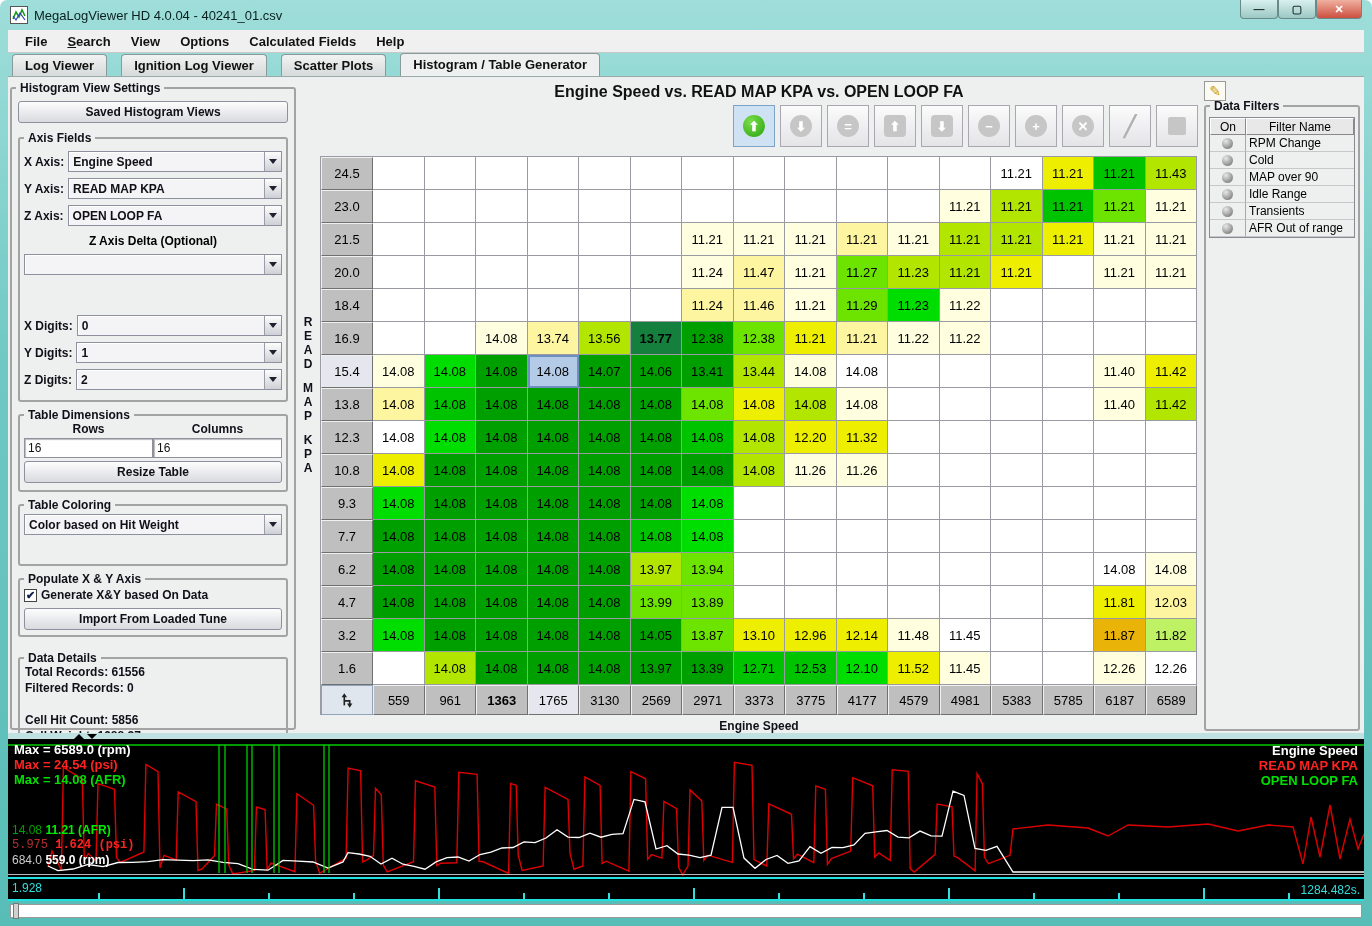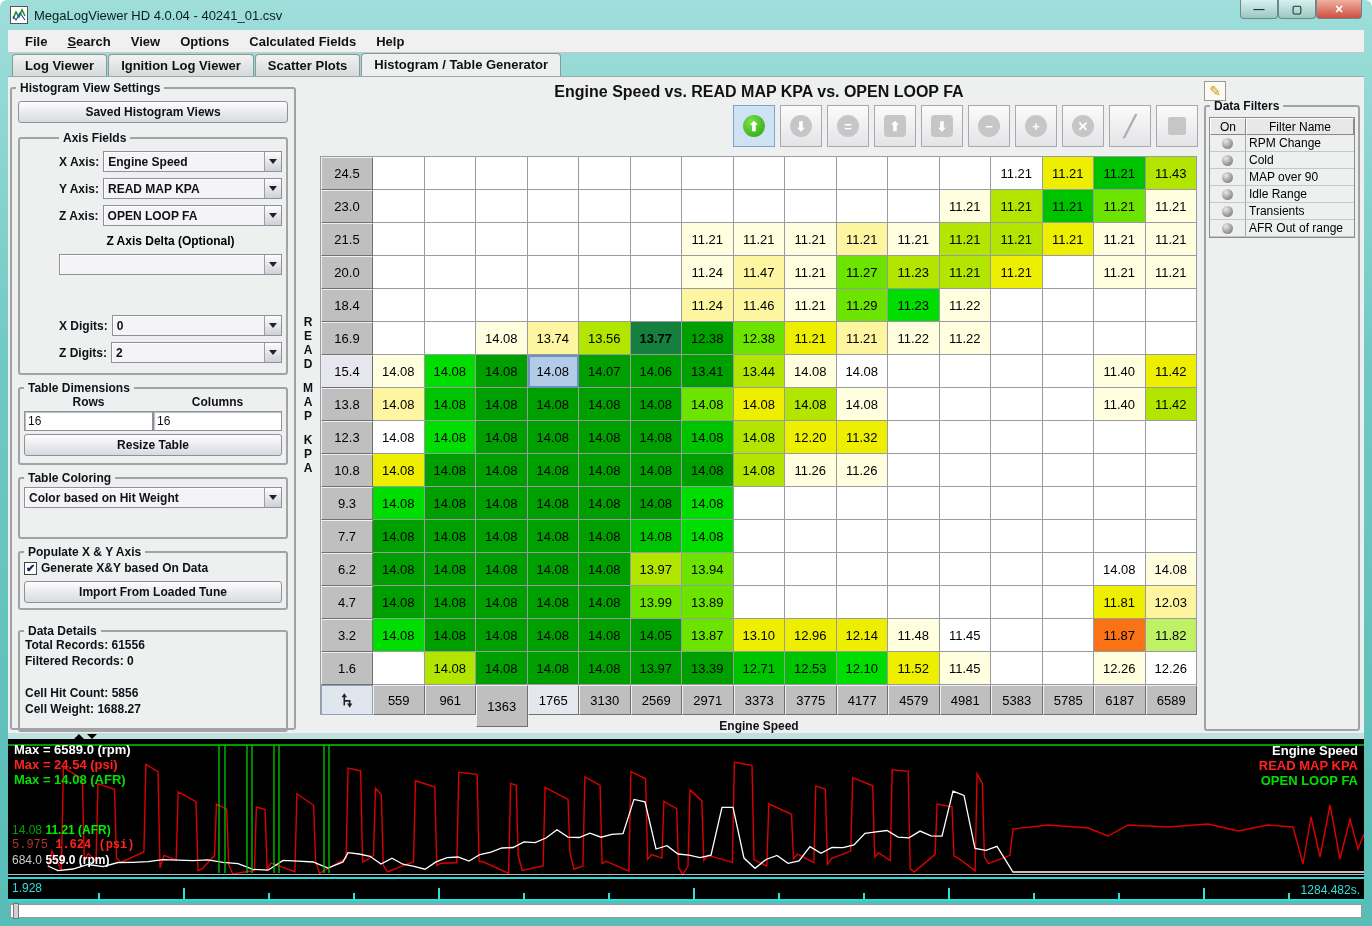--- a/index.html
+++ b/index.html
@@ -9,21 +9,21 @@
   .titlebar { position:absolute; left:0; top:0; width:100%; height:30px; display:flex; align-items:center; padding-left:10px; }
   .appicon { width:18px; height:18px; background:#fff; border:1px solid #555; margin-right:6px; display:flex; align-items:center; justify-content:center; }
   .title-text { font-size:13px; color:#082020; }
   .winbtns { position:absolute; right:10px; top:0; display:flex; }
   .wbtn { width:38px; height:19px; border:1px solid #6a8a8a; border-top:none; border-radius:0 0 4px 4px; background:linear-gradient(180deg,#d8f0ee,#9cc8c4); display:flex; align-items:center; justify-content:center; font-size:11px; font-weight:bold; color:#203030; }
   .wbtn.close { width:46px; background:linear-gradient(180deg,#f0b0a0,#cc5040); color:#fff; }
   
   .menubar { position:absolute; left:8px; top:30px; width:1356px; height:23px; background:#f0f0f0; border-bottom:1px solid #c8c8c8; display:flex; align-items:center; padding-left:8px; gap:2px; }
   .menu-item { font-size:13px; font-weight:bold; color:#111; padding:3px 9px; }
   
-  .tabbar { position:absolute; left:8px; top:53px; width:1356px; height:23px; display:flex; align-items:flex-end; padding-left:4px; gap:1px; }
+  .tabbar { position:absolute; left:8px; top:53px; width:1356px; height:23px; display:flex; align-items:flex-end; padding-left:4px; gap:14px; }
   .tab { font-size:13px; font-weight:bold; color:#111; background:linear-gradient(180deg,#f2f2f2,#d6dada); border:1px solid #8a9a9a; border-bottom:none; border-radius:4px 4px 0 0; padding:3px 12px 3px 12px; height:22px; }
   .tab.active { background:#eef0f0; height:23px; box-shadow:0 2px 0 #eef0f0; }
   
   .content { position:absolute; left:8px; top:76px; width:1356px; height:657px; background:#eef0f0; border-top:1px solid #9aa; }
   fieldset { border:2px solid #a3a3a3; border-radius:3px; }
   legend { font-size:12px; font-weight:bold; color:#101018; padding:0 4px; margin-left:4px; }
   .sidebar { position:absolute; left:2px; top:4px; width:286px; height:649px; }
   .sb-outer { position:absolute; inset:0; padding:6px 6px; }
   .jbutton { display:block; width:100%; height:22px; background:linear-gradient(180deg,#fdfdfd,#d9dadf); border:1px solid #8e90a0; border-radius:3px; font-size:12px; font-weight:bold; color:#101018; text-align:center; line-height:20px; }
   .frow { display:flex; align-items:center; margin:6px 4px; gap:4px; }
@@ -114,21 +114,21 @@
       <div class="tab active">Histogram / Table Generator</div>
     </div>
 
   <div class="content">
 
     <fieldset class="sidebar">
       <legend>Histogram View Settings</legend>
       <div class="sb-outer">
         <button class="jbutton">Saved Histogram Views</button>
 
-        <fieldset style="margin-top:8px; padding-bottom:4px;padding-left:35px;">
+        <fieldset style="margin-top:8px; padding-bottom:4px;">
           <legend>Axis Fields</legend>
           <div class="frow">
             <span class="flabel">X Axis:</span>
             <span class="combo">
                 <span class="cval">Engine Speed</span>
                 <span class="cbtn">
                   <span class="carrow"></span>
                 </span>
               </span>
           </div>
@@ -157,20 +157,29 @@
                 <span class="cbtn">
                   <span class="carrow"></span>
                 </span>
               </span>
           </div>
           <div style="height:28px;"></div>
           <div class="frow">
             <span class="flabel">X Digits:</span>
             <span class="combo">
                 <span class="cval">0</span>
+                <span class="cbtn">
+                  <span class="carrow"></span>
+                </span>
+              </span>
+          </div>
+          <div class="frow">
+            <span class="flabel">Y Digits:</span>
+            <span class="combo">
+                <span class="cval">1</span>
                 <span class="cbtn">
                   <span class="carrow"></span>
                 </span>
               </span>
           </div>
           <div class="frow">
             <span class="flabel">Z Digits:</span>
             <span class="combo">
                 <span class="cval">2</span>
                 <span class="cbtn">
@@ -528,21 +537,21 @@
         <div class="hcell" style="background: rgb(0, 159, 0);">14.08</div>
         <div class="hcell" style="background: rgb(0, 159, 0);">14.05</div>
         <div class="hcell" style="background: rgb(108, 228, 0);">13.87</div>
         <div class="hcell" style="background: rgb(238, 238, 0);">13.10</div>
         <div class="hcell" style="background: rgb(238, 238, 0);">12.96</div>
         <div class="hcell" style="background: rgb(238, 238, 0);">12.14</div>
         <div class="hcell" style="background: rgb(255, 255, 224);">11.48</div>
         <div class="hcell" style="background: rgb(255, 255, 255);">11.45</div>
         <div class="hcell"></div>
         <div class="hcell"></div>
-        <div class="hcell" style="background: #f97316;">11.87</div>
+        <div class="hcell" style="background: #eab308;">11.87</div>
         <div class="hcell" style="background: #bef264;">11.82</div>
         <div class="hhdr">1.6</div>
         <div class="hcell"></div>
         <div class="hcell" style="background: rgb(178, 230, 0);">14.08</div>
         <div class="hcell" style="background: rgb(0, 159, 0);">14.08</div>
         <div class="hcell" style="background: rgb(0, 159, 0);">14.08</div>
         <div class="hcell" style="background: rgb(0, 159, 0);">14.08</div>
         <div class="hcell" style="background: rgb(0, 159, 0);">13.97</div>
         <div class="hcell" style="background: rgb(0, 159, 0);">13.39</div>
         <div class="hcell" style="background: rgb(0, 195, 0);">12.71</div>
@@ -557,21 +566,21 @@
         <div class="corner">
           <svg width="18" height="18" viewBox="0 0 20 20">
             <path d="M7 16 L7 6" stroke="#222" stroke-width="1.8" fill="none"></path>
             <path d="M4 7 L7 2.5 L10 7 Z" fill="#222"></path>
             <path d="M7 11 L13 11 L13 15" stroke="#222" stroke-width="1.8" fill="none"></path>
             <path d="M10 14 L13 18.5 L16 14 Z" fill="#222"></path>
           </svg>
         </div>
         <div class="hhdr" style="height: 30px;">559</div>
         <div class="hhdr" style="height: 30px;">961</div>
-        <div class="hhdr" style="height: 42px;">1363</div>
+        <div class="hhdr" style="height: 30px; font-weight: bold;">1363</div>
         <div class="hhdr sel" style="height: 30px;">1765</div>
         <div class="hhdr" style="height: 30px;">3130</div>
         <div class="hhdr" style="height: 30px;">2569</div>
         <div class="hhdr" style="height: 30px;">2971</div>
         <div class="hhdr" style="height: 30px;">3373</div>
         <div class="hhdr" style="height: 30px;">3775</div>
         <div class="hhdr" style="height: 30px;">4177</div>
         <div class="hhdr" style="height: 30px;">4579</div>
         <div class="hhdr" style="height: 30px;">4981</div>
         <div class="hhdr" style="height: 30px;">5383</div>

